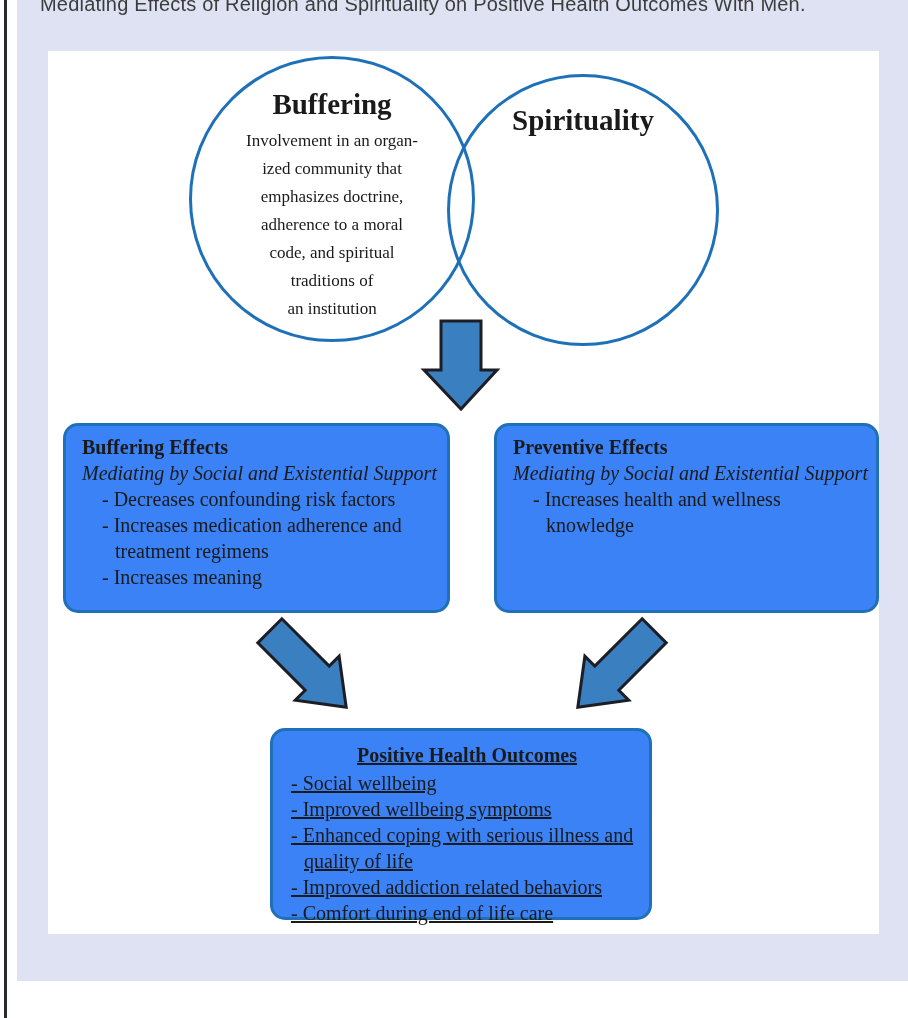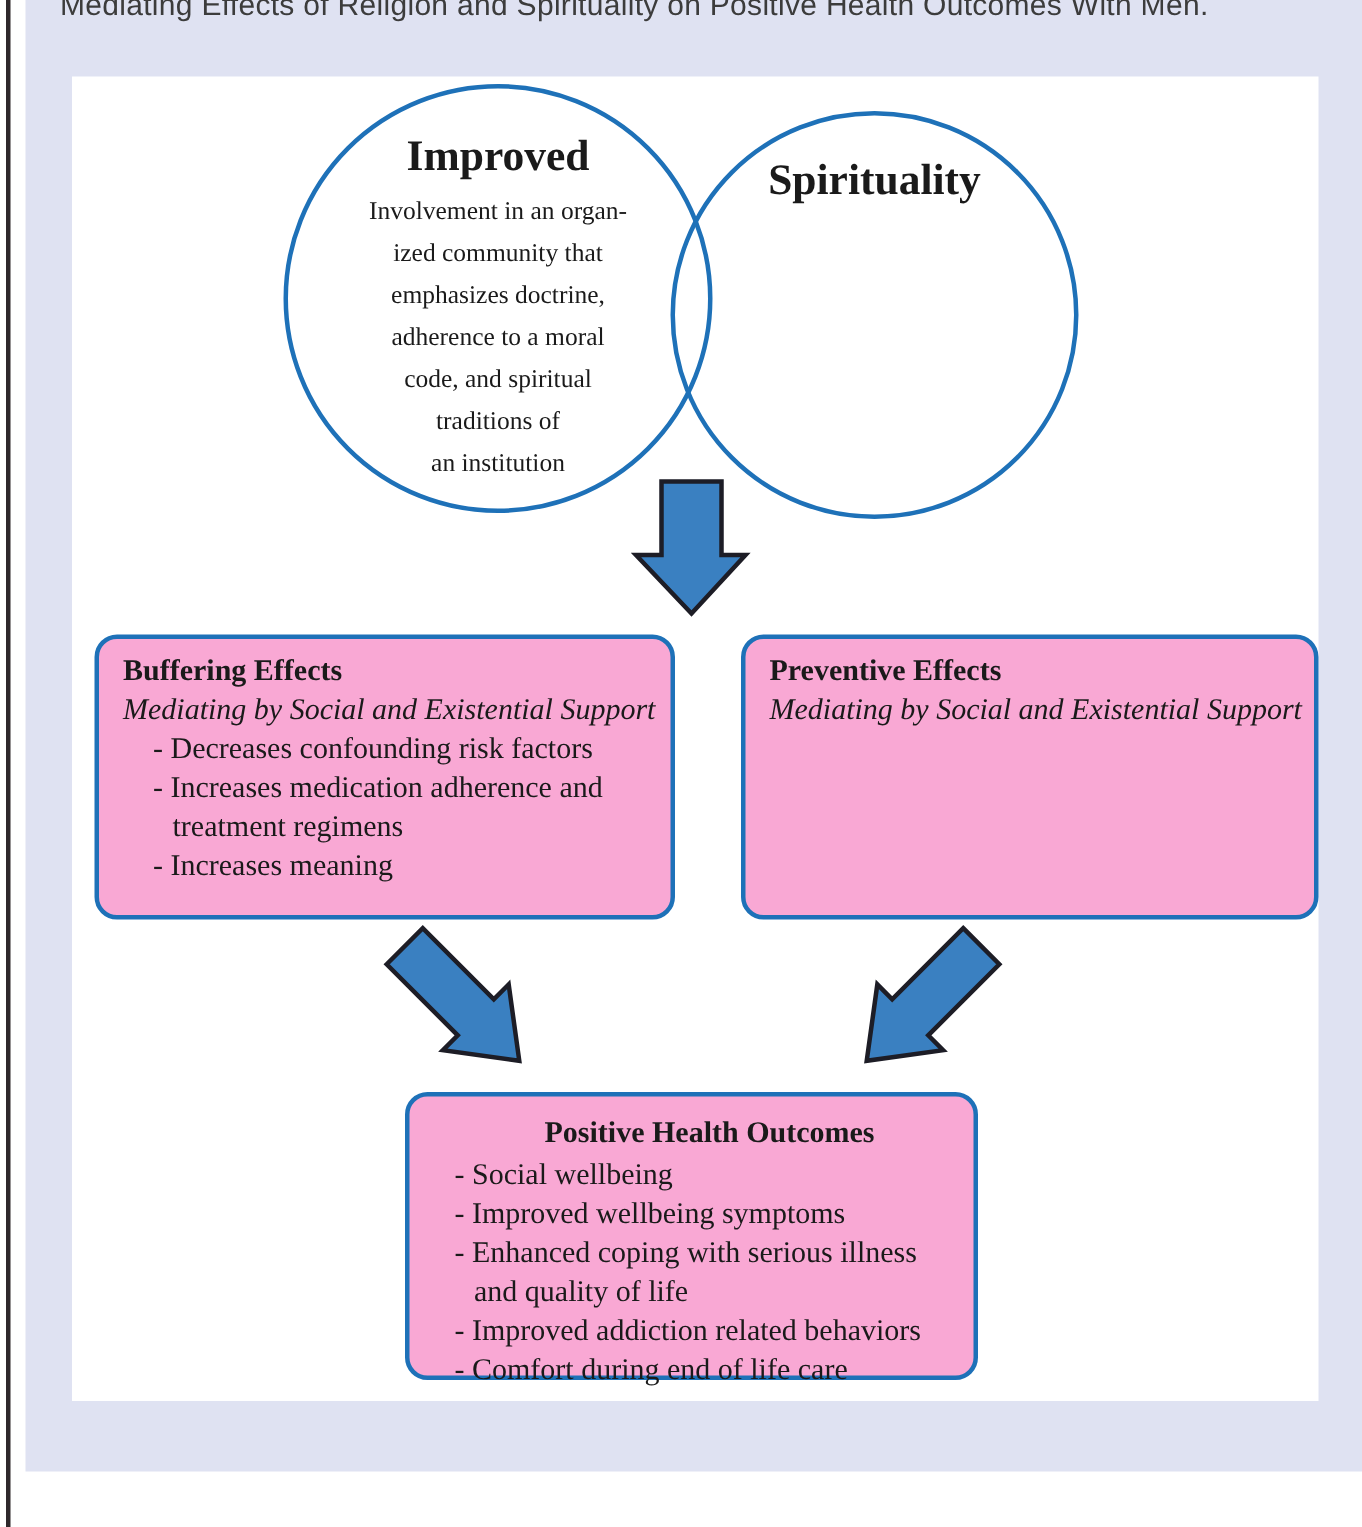--- a/index.html
+++ b/index.html
@@ -62,28 +62,28 @@
     pointer-events:none;
   }
   .arrows polygon{
     fill:var(--arrow-fill);
     stroke:var(--arrow-outline);
     stroke-width:3;
     stroke-linejoin:miter;
   }
   .box{
     position:absolute;
-    background:#f9a8d4;
+    background:#3b82f6;
     border:3.5px solid var(--blue);
     border-radius:15px;
     padding:9px 6px 0 16px;
   }
   .box-buffering{left:63px;top:423px;width:387px;height:190px;}
   .box-preventive{left:494px;top:423px;width:385px;height:190px;}
-  .box-outcomes{left:270px;top:728px;width:382px;height:192px;padding-left:30px;padding-top:12px;}
+  .box-outcomes{left:270px;top:728px;width:382px;height:192px;padding-left:18px;padding-top:12px;text-decoration:underline;}
   .box-title{
     font-size:20px;font-weight:bold;line-height:25px;
   }
   .box-subtitle{
     font-size:20px;font-style:italic;line-height:26px;
   }
   .bullets{margin-left:20px;}
   .box-outcomes .bullets{margin-left:0;}
   .bullet{
     font-size:20px;line-height:26px;
@@ -98,21 +98,21 @@
 
   <div class="side-rule"></div>
 
   <div class="panel"></div>
 
   <div class="caption">Mediating Effects of Religion and Spirituality on Positive Health Outcomes With Men.</div>
 
   <div class="canvas"></div>
 
   <div class="circle circle-left">
-    <div class="circle-title">Improved</div>
+    <div class="circle-title">Buffering</div>
     <div class="circle-body">Involvement in an organ-
 ized community that
 emphasizes doctrine,
 adherence to a moral
 code, and spiritual
 traditions of
 an institution</div>
   </div>
 
   <div class="circle circle-right">
@@ -132,20 +132,21 @@
         <div class="bullet">- Decreases confounding risk factors</div>
         <div class="bullet">- Increases medication adherence and treatment regimens</div>
         <div class="bullet">- Increases meaning</div>
       </div>
   </div>
 
   <div class="box box-preventive">
     <div class="box-title">Preventive Effects</div>
     <div class="box-subtitle">Mediating by Social and Existential Support</div>
     <div class="bullets">
+        <div class="bullet">- Increases health and wellness knowledge</div>
       </div>
   </div>
 
   <div class="box box-outcomes">
     <div class="box-title">Positive Health Outcomes</div>
     <div class="bullets">
         <div class="bullet">- Social wellbeing</div>
         <div class="bullet">- Improved wellbeing symptoms</div>
         <div class="bullet">- Enhanced coping with serious illness and quality of life</div>
         <div class="bullet">- Improved addiction related behaviors</div>

